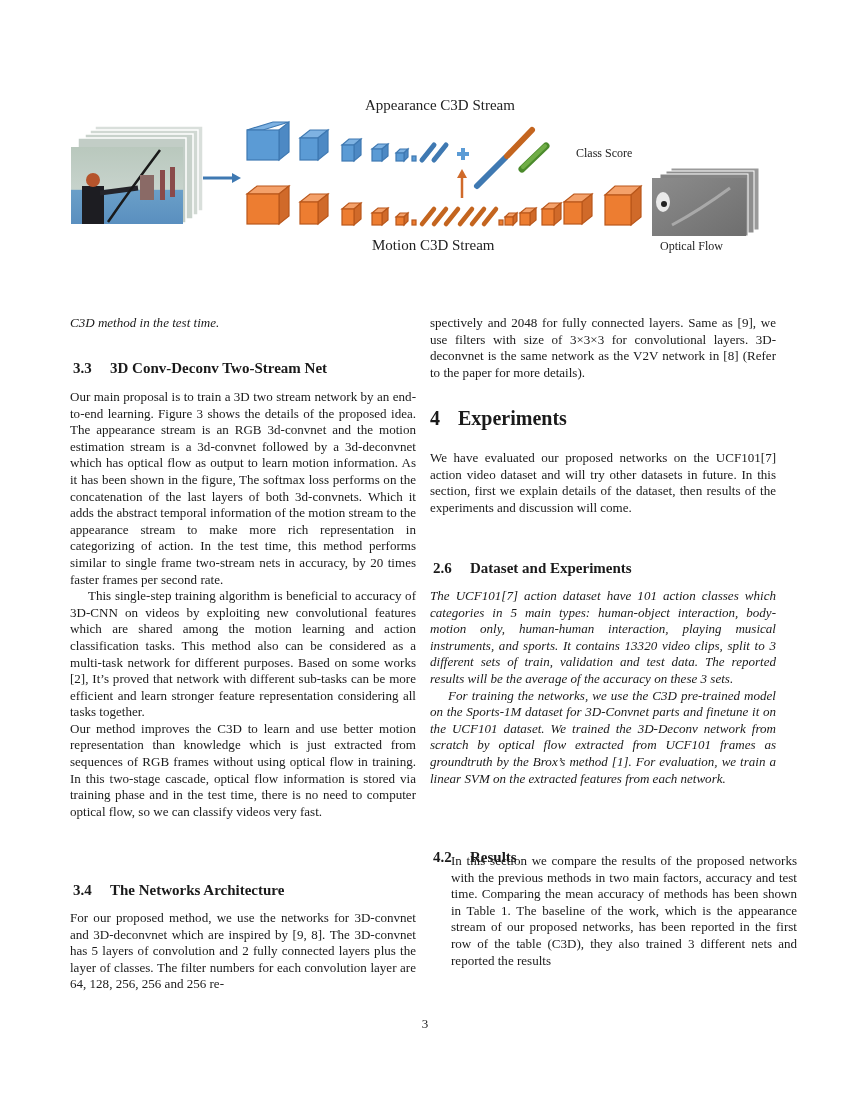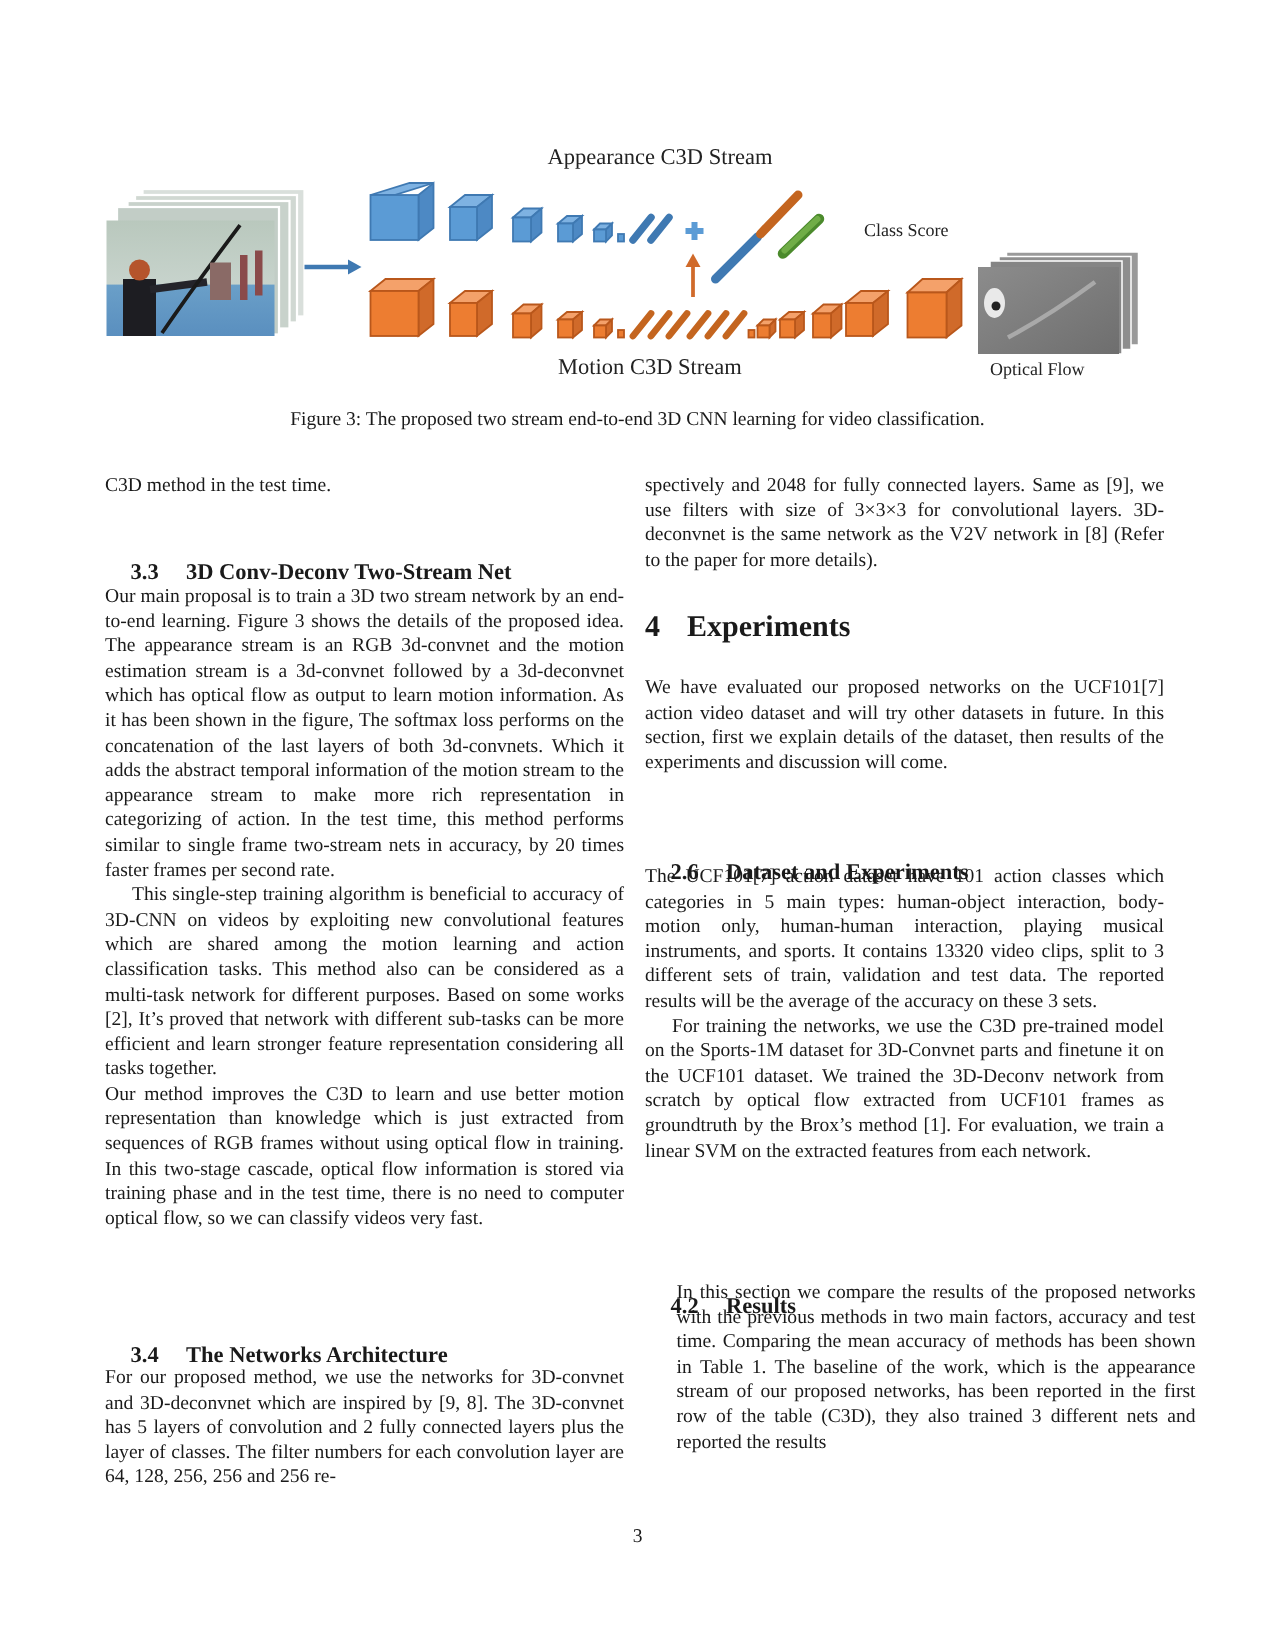--- a/index.html
+++ b/index.html
@@ -18,21 +18,21 @@
 
   .caption { position: absolute; left: 60px; top: 271px; width: 730px; text-align: center;
              font-size: 13px; color: #1a1a1a; }
 
   
   .col { position: absolute; top: 312px; width: 346px; font-size: 13.05px; line-height: 16.6px; }
   .col.left { left: 70px; }
   .col.right { left: 430px; }
   .para { margin: 0; text-align: justify; hyphens: manual; }
   .para.indent { text-indent: 18px; }
-  .h-sub { font-weight: bold; font-size: 15px; margin: 17px; position: absolute; left: 0; white-space: nowrap; }
+  .h-sub { font-weight: bold; font-size: 15px; margin: 3px; position: absolute; left: 0; white-space: nowrap; }
   .h-sub .num { display: inline-block; width: 37px; }
   .h-sec { font-weight: bold; font-size: 20px; margin: 0; position: absolute; left: 0; white-space: nowrap; }
   .h-sec .num { display: inline-block; width: 28px; }
   .blk { position: absolute; left: 0; width: 346px; }
 
   .pagenum { position: absolute; left: 0; width: 850px; top: 1016px; text-align: center; font-size: 13px; }
 </style>
 </head>
 <body>
 
@@ -187,24 +187,23 @@
         <path d="M612 135 Q640 120 670 98" stroke="#a9a9a9" stroke-width="3" fill="none"></path>
       </g>
     </svg>
 
     <div class="fig-label app">Appearance C3D Stream</div>
     <div class="fig-label cls">Class Score</div>
     <div class="fig-label mot">Motion C3D Stream</div>
     <div class="fig-label of">Optical Flow</div>
   </div>
 
-  <div class="caption">Figure 3: The proposed two stream end-to-end 3D CNN learning for video classification.</div>
 
   <div class="col left">
-    <div class="blk" style="top:3px;">
+    <div class="blk" style="top:3px;font-style:italic;">
       <p class="para">C3D method in the test time.</p>
     </div>
 
     <h3 class="h-sub" style="top:45px;">
       <span class="num">3.3</span><span>3D Conv-Deconv Two-Stream Net</span>
     </h3>
 
     <div class="blk" style="top:77px;">
       <p class="para">Our main proposal is to train a 3D two stream network by an end-to-end learning. Figure 3 shows the details of the pro­posed idea. The appearance stream is an RGB 3d-convnet and the motion estimation stream is a 3d-convnet followed by a 3d-deconvnet which has optical flow as output to learn motion information. As it has been shown in the figure, The softmax loss performs on the concatenation of the last layers of both 3d-convnets. Which it adds the abstract temporal in­formation of the motion stream to the appearance stream to make more rich representation in categorizing of action. In the test time, this method performs similar to single frame two-stream nets in accuracy, by 20 times faster frames per second rate.</p>
       <p class="para indent">This single-step training algorithm is beneficial to accu­racy of 3D-CNN on videos by exploiting new convolutional features which are shared among the motion learning and action classification tasks. This method also can be consid­ered as a multi-task network for different purposes. Based on some works [2], It’s proved that network with different sub-tasks can be more efficient and learn stronger feature representation considering all tasks together.</p>
@@ -230,21 +229,21 @@
     </h2>
 
     <div class="blk" style="top:138px;">
       <p class="para">We have evaluated our proposed networks on the UCF101[7] action video dataset and will try other datasets in future. In this section, first we explain details of the dataset, then results of the experiments and discussion will come.</p>
     </div>
 
     <h3 class="h-sub" style="top:245px;">
       <span class="num">2.6</span><span>Dataset and Experiments</span>
     </h3>
 
-    <div class="blk" style="top:264px;">
+    <div class="blk" style="top:276px;font-style:italic;">
       <p class="para">The UCF101[7] action dataset have 101 action classes which categories in 5 main types: human-object interaction, body-motion only, human-human interaction, playing musi­cal instruments, and sports. It contains 13320 video clips, split to 3 different sets of train, validation and test data. The reported results will be the average of the accuracy on these 3 sets.</p>
       <p class="para indent">For training the networks, we use the C3D pre-trained model on the Sports-1M dataset for 3D-Convnet parts and finetune it on the UCF101 dataset. We trained the 3D-Deconv network from scratch by optical flow extracted from UCF101 frames as groundtruth by the Brox’s method [1]. For evaluation, we train a linear SVM on the extracted fea­tures from each network.</p>
     </div>
 
     <h3 class="h-sub" style="top:534px;">
       <span class="num">4.2</span><span>Results</span>
     </h3>
 
     <div class="blk" style="top:541px;margin-left:21px;">
       <p class="para">In this section we compare the results of the proposed net­works with the previous methods in two main factors, ac­curacy and test time. Comparing the mean accuracy of methods has been shown in Table 1. The baseline of the work, which is the appearance stream of our proposed net­works, has been reported in the first row of the table (C3D), they also trained 3 different nets and reported the results</p>

